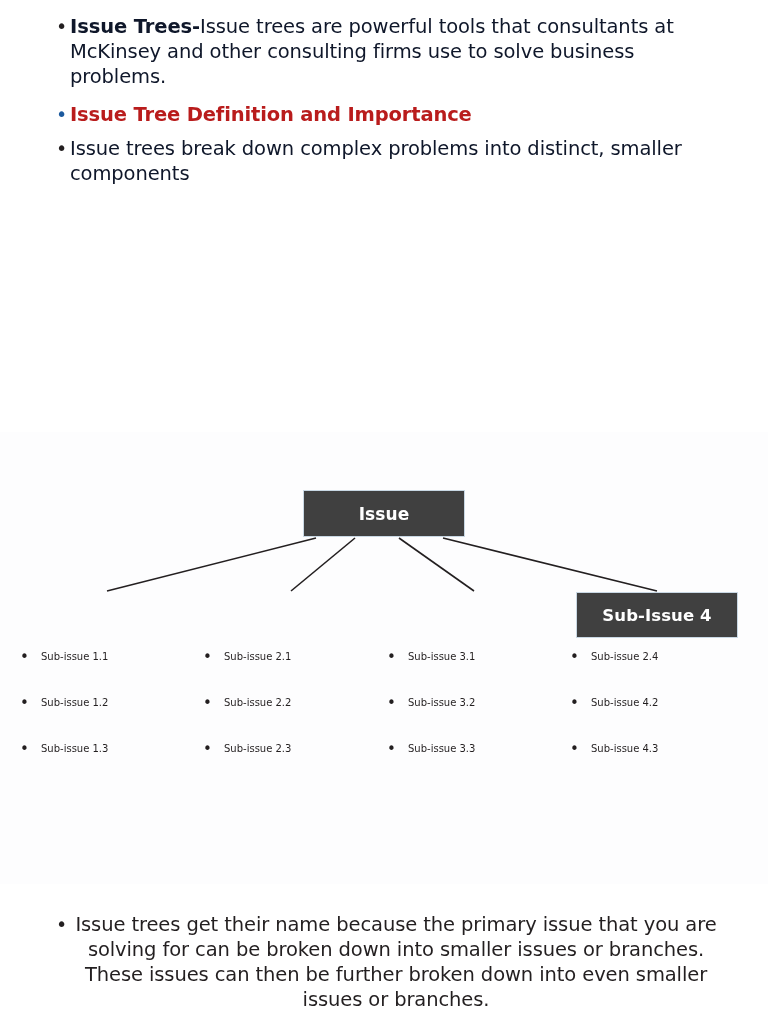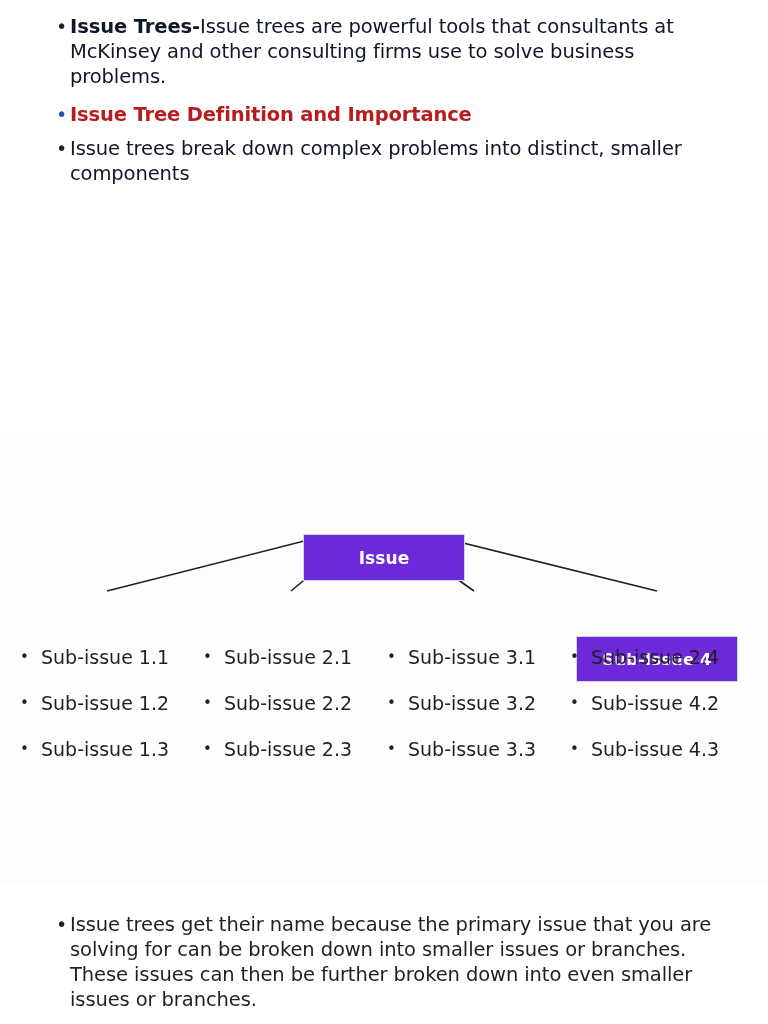--- a/index.html
+++ b/index.html
@@ -65,31 +65,30 @@
     position: absolute;
     left: 0;
     top: 432px;
     width: 768px;
     height: 452px;
     background: #fdfdfe;
   }
 
   .node {
     position: absolute;
-    background: #6d28d9;
+    background: #404040;
     border: 1px solid #c9d8e4;
     box-sizing: border-box;
     color: #ffffff;
     font-weight: bold;
     display: flex;
     align-items: center;
     justify-content: center;
     font-size: 16.5px;
     letter-spacing: 0.1px;
-    margin-top: 44px;
   }
   .node.root {
     left: 303px;
     top: 58px;
     width: 162px;
     height: 47px;
     font-size: 17px;
   }
   .node.sub {
     top: 160px;
@@ -127,21 +126,21 @@
   }
   .li-dot {
     flex: 0 0 auto;
     width: 21px;
     font-size: 15px;
     line-height: 20px;
     color: #231f20;
   }
   .li-text {
     flex: 1 1 auto;
-    font-size: 19px;
+    font-size: 10px;
     line-height: 20px;
     color: #231f20;
     white-space: nowrap;
   }
 
   
   .bottom-block {
     position: absolute;
     left: 0;
     top: 912px;
@@ -152,20 +151,21 @@
     align-items: flex-start;
     padding-left: 56px;
     padding-right: 46px;
   }
   .bottom-text {
     flex: 1 1 auto;
     font-size: 19.5px;
     line-height: 25px;
     letter-spacing: -0.1px;
     color: #231f20;
+    text-align: center;
   }
 </style>
 </head>
 <body>
 
 <div class="top-block">
 
   <div class="bullet-row">
     <span class="bullet-dot">•</span>
     <span class="bullet-text"><span class="lead">Issue Trees-</span><span>Issue trees are powerful tools that consultants at McKinsey and other consulting firms use to solve business problems.</span></span>

